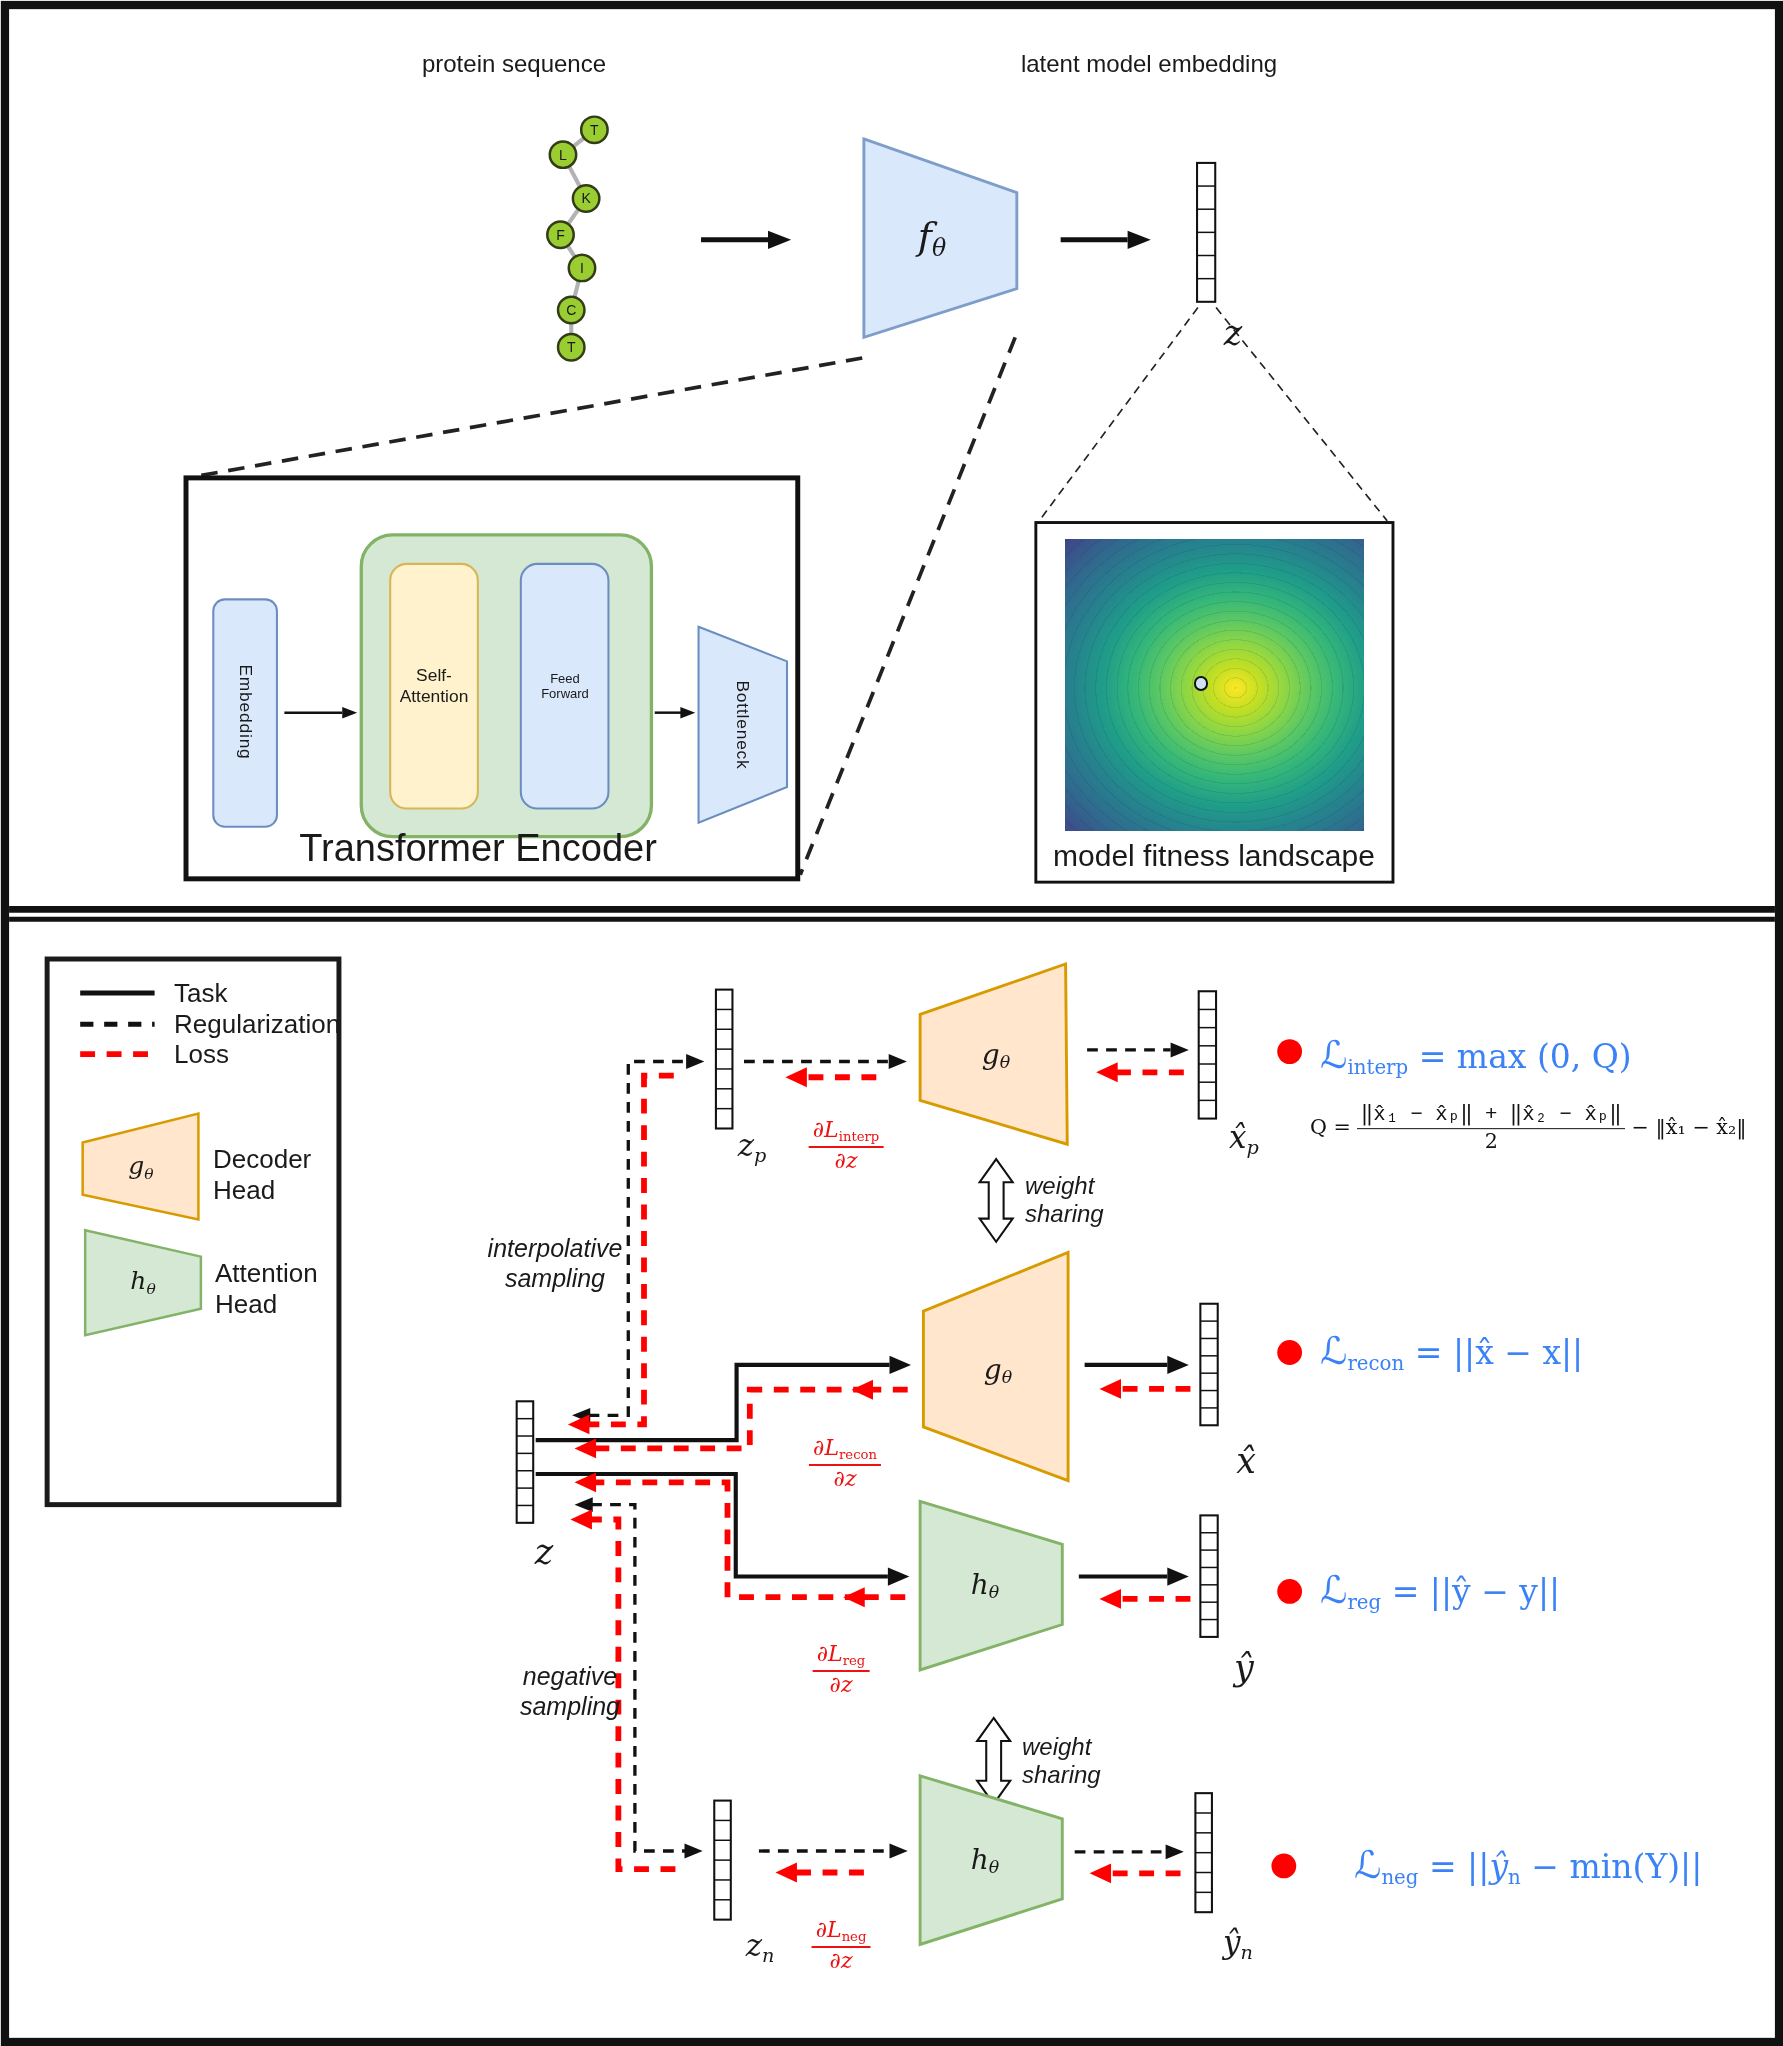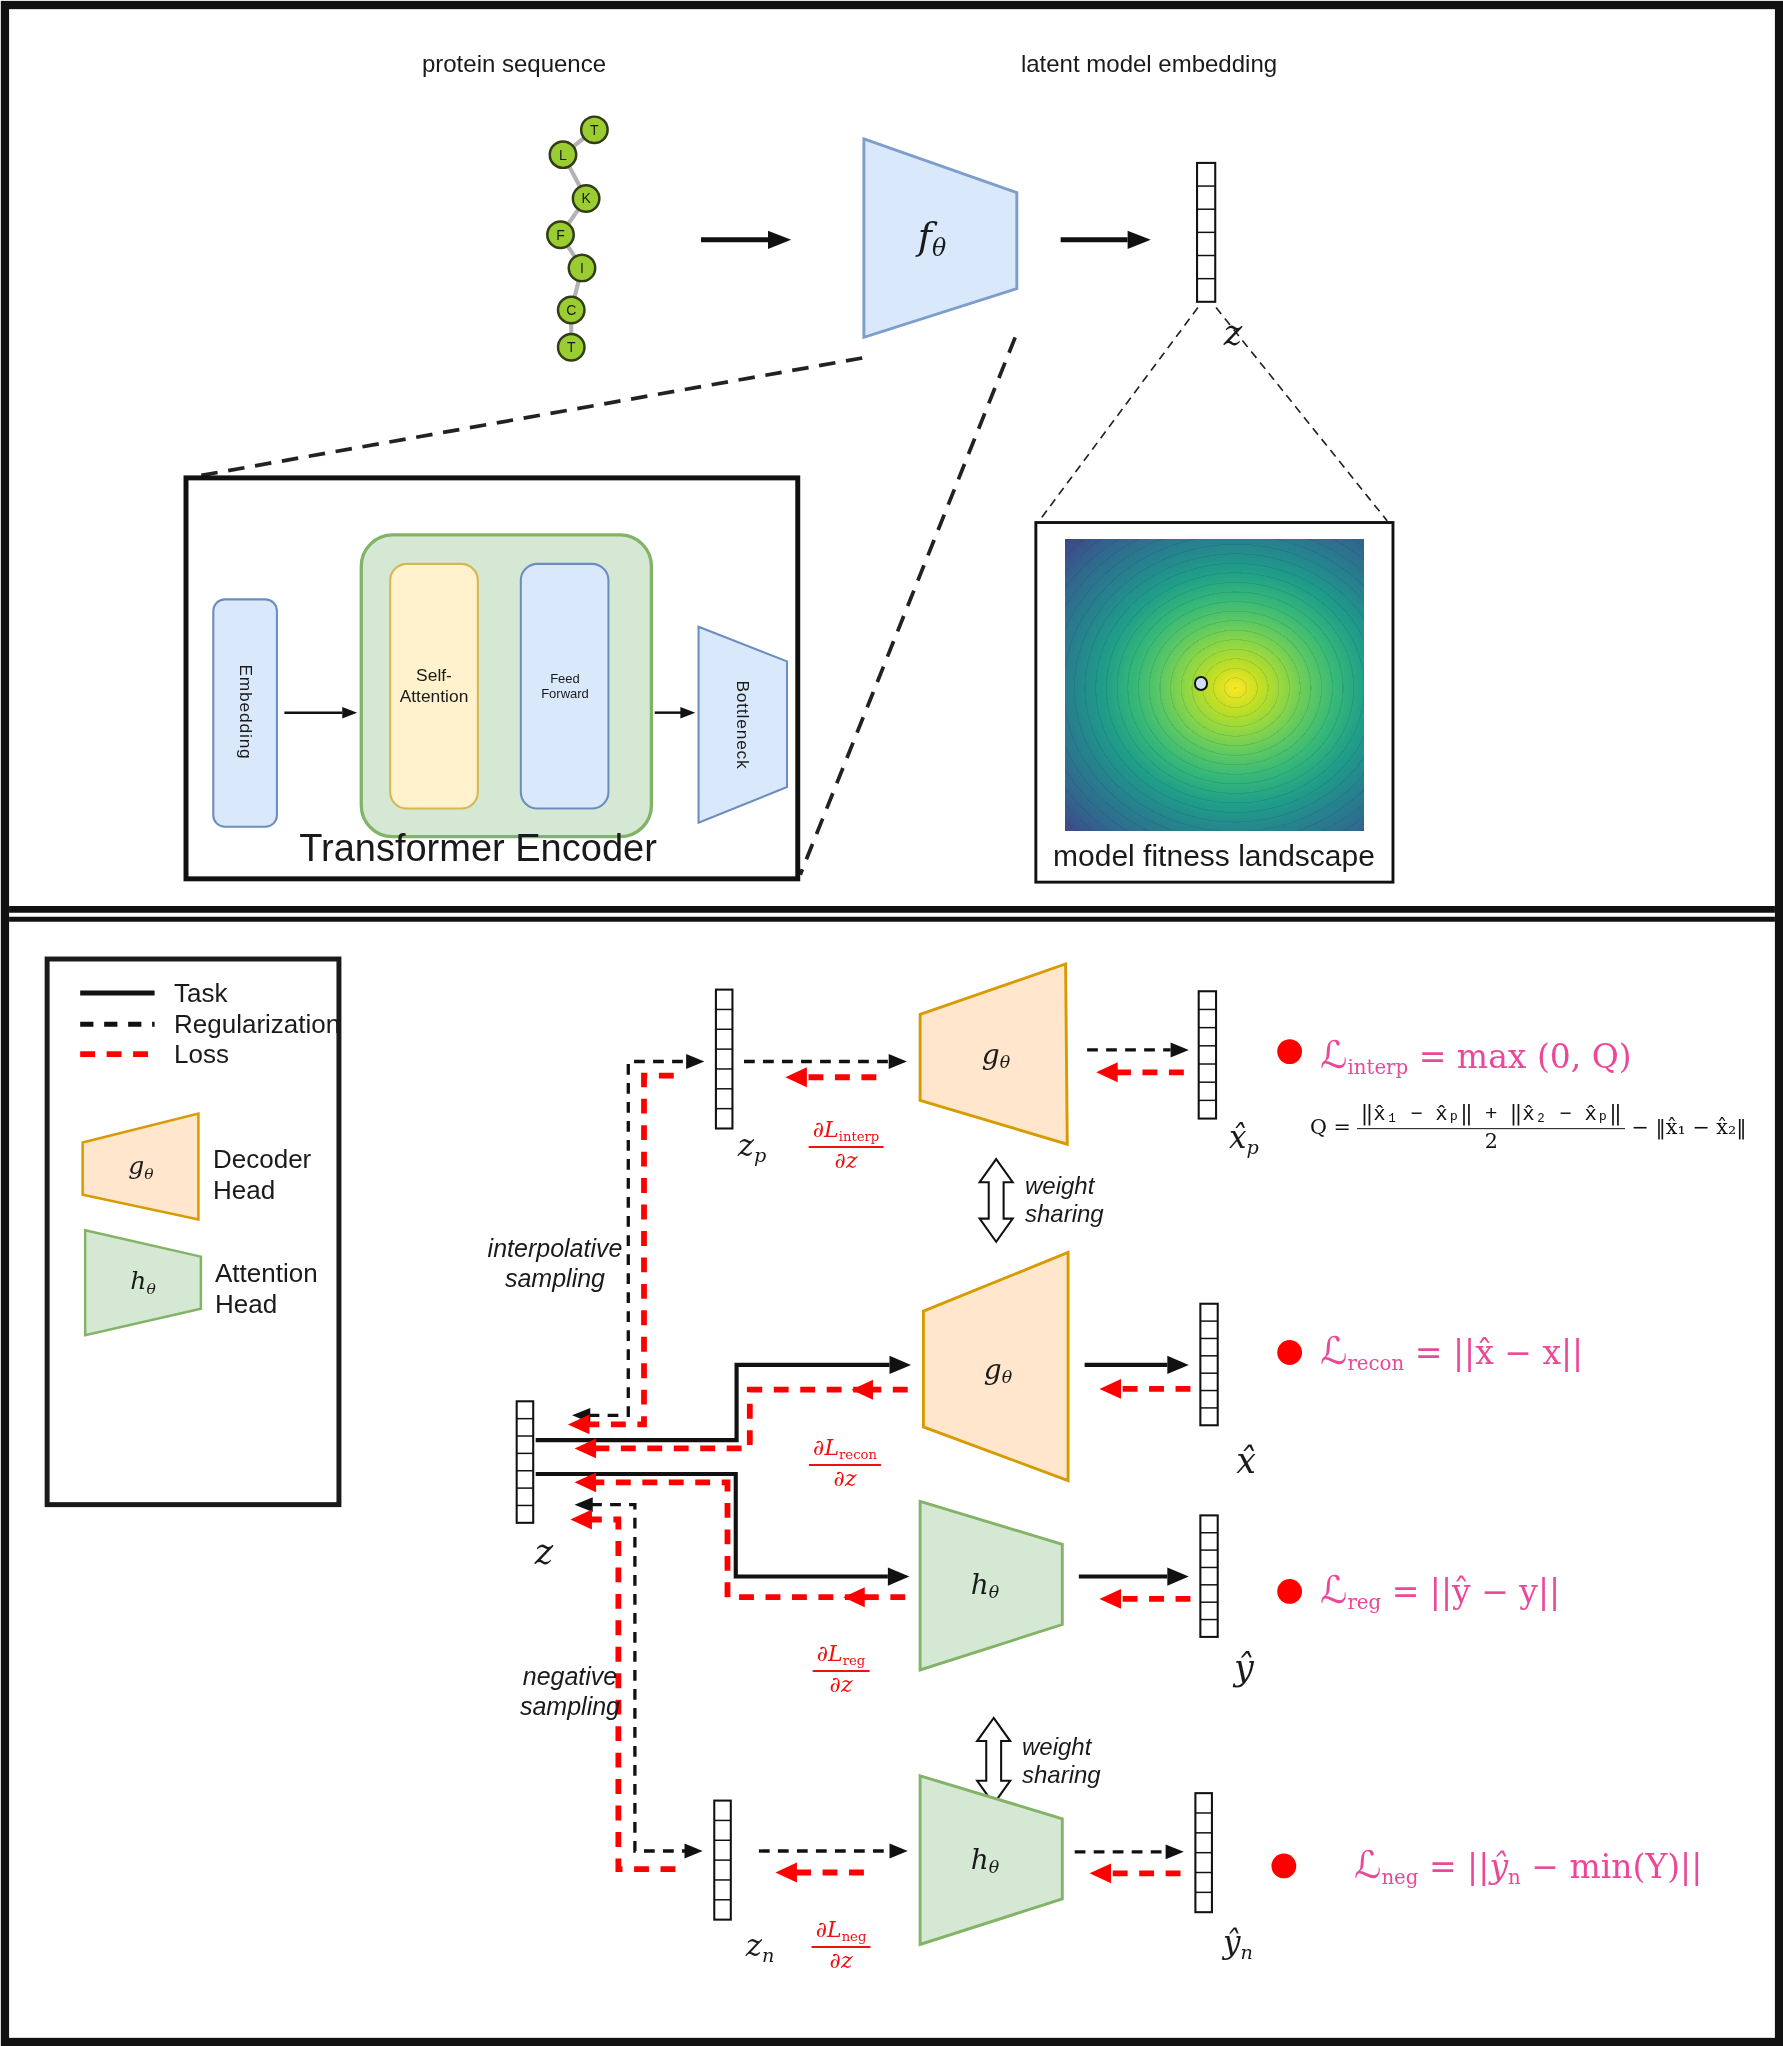--- a/index.html
+++ b/index.html
@@ -18,21 +18,21 @@
   .m34{font-size:28px;}
   .sb{font-size:0.62em;vertical-align:-0.28em;}
   .sbr{font-size:0.60em;vertical-align:-0.30em;font-style:normal;}
   .vtext{writing-mode:vertical-rl;font-size:17.4px;letter-spacing:0.8px;}
   .two{line-height:1.18;}
   .frac{position:absolute;transform:translateX(-50%);text-align:center;color:#ee1111;
         font-family:"DejaVu Serif","DejaVu Sans",serif;font-style:italic;font-size:22px;}
   .frac .num{display:inline-block;border-bottom:2.1px solid #ee1111;padding:0 4.1px 1.7px 4.1px;margin-top:28px;}
   .frac .den{display:block;}
   .leq{position:absolute;transform:translateY(-50%);white-space:nowrap;
-       font-family:"DejaVu Serif","DejaVu Sans",serif;font-size:33px;color:#ec4899;}
+       font-family:"DejaVu Serif","DejaVu Sans",serif;font-size:33px;color:#3b82f6;}
   .leq .scr{font-size:38px;}
   .qeq{position:absolute;transform:translateY(-50%);white-space:nowrap;
        font-family:"DejaVu Serif","DejaVu Sans",serif;font-size:20.7px;color:#111;
        display:flex;align-items:center;gap:6.6px;}
   .qeq .qfrac{display:inline-block;text-align:center;}
   .qeq .qnum{display:block;border-bottom:1.7px solid #111;padding:0 3.3px 1.7px 3.3px;font-family:Liberation Mono, monospace;}
   .heatmap{position:absolute;left:1065px;top:539px;width:299px;height:292px;
     background:
       repeating-radial-gradient(ellipse 92% 84% at 57% 51%, rgba(10,35,60,0.10) 0 1.2px, rgba(0,0,0,0) 1.2px 10.7px),
       radial-gradient(ellipse 92% 84% at 57% 51%,

